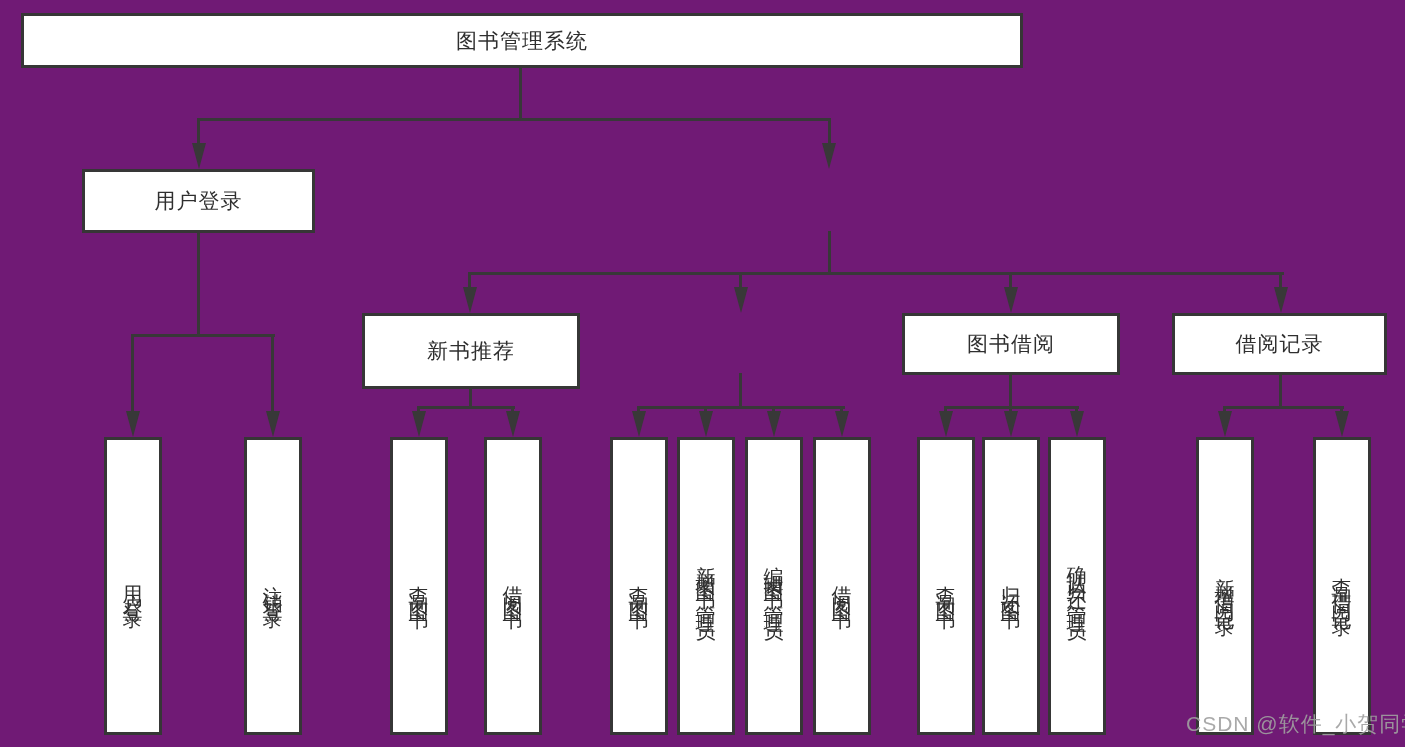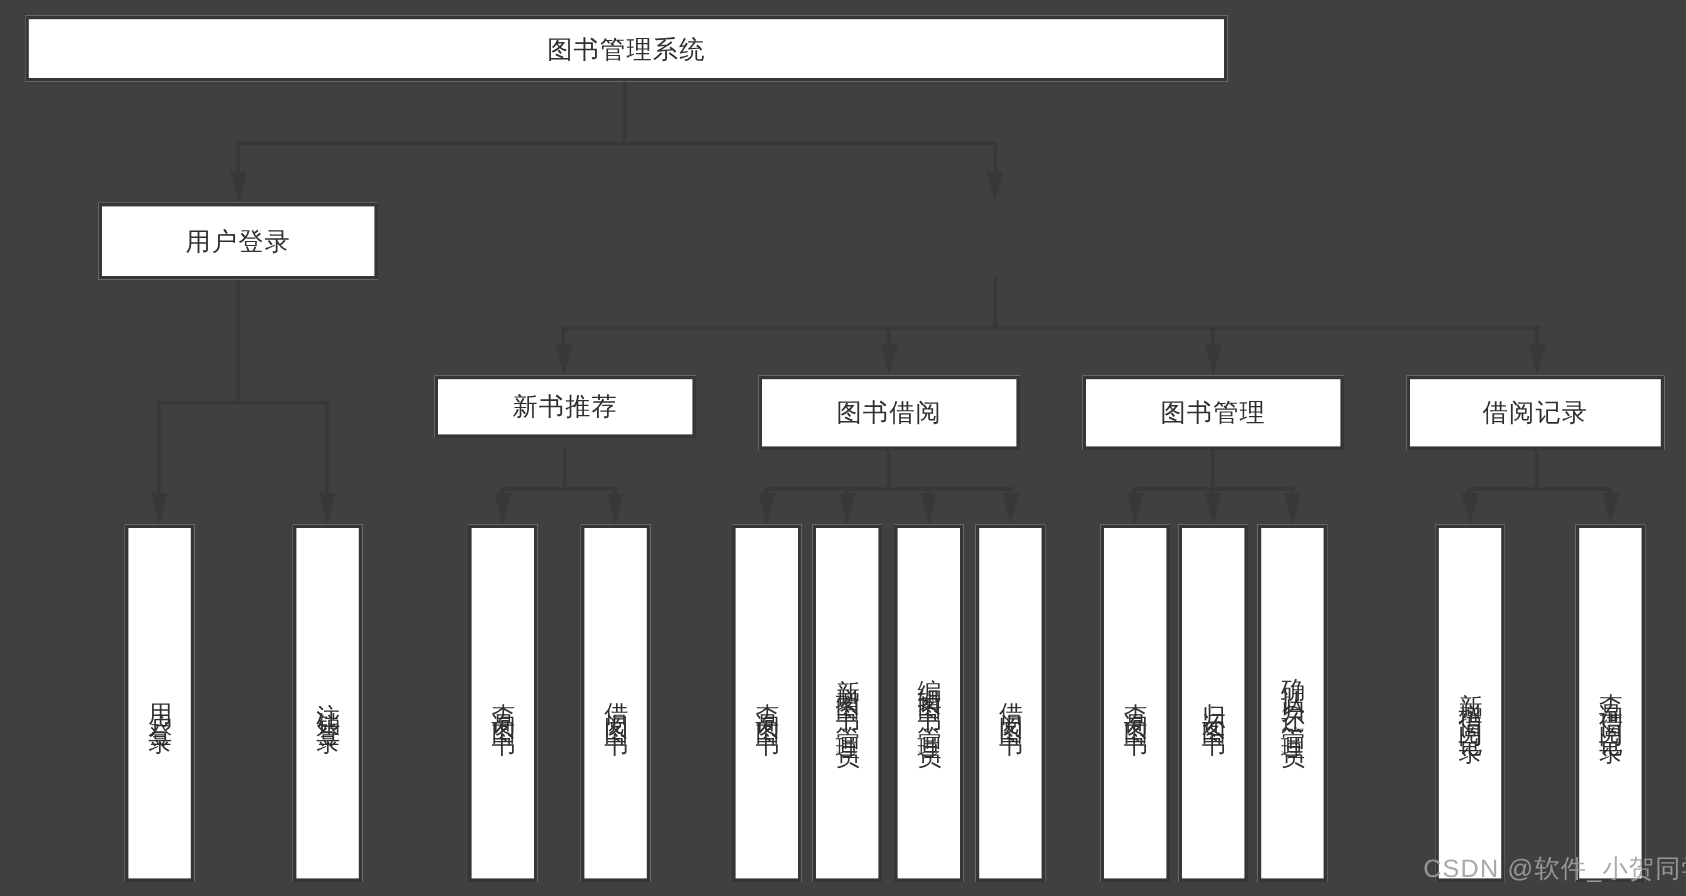--- a/index.html
+++ b/index.html
@@ -5,21 +5,21 @@
   html, body {
     margin: 0;
     padding: 0;
     background: #ffffff;
     font-family: "Liberation Sans", "DejaVu Sans", sans-serif;
   }
   #stage {
     position: relative;
     width: 1405px;
     height: 747px;
-    background: #404040;
+    background: #701a75;
     overflow: hidden;
   }
   .box {
     position: absolute;
     box-sizing: border-box;
     background: #ffffff;
     border: 3px solid #363636;
     color: #2f2f2f;
     display: flex;
     align-items: center;
@@ -91,23 +91,22 @@
   <div class="line" style="left:468px; top:272px; width:816px; height:3px"></div>
   <div class="line" style="left:468px; top:272px; width:3px; height:22px"></div>
   <div class="arrow" style="left:463px; top:287px"></div>
   <div class="line" style="left:739px; top:272px; width:3px; height:22px"></div>
   <div class="arrow" style="left:734px; top:287px"></div>
   <div class="line" style="left:1009px; top:272px; width:3px; height:22px"></div>
   <div class="arrow" style="left:1004px; top:287px"></div>
   <div class="line" style="left:1279px; top:272px; width:3px; height:22px"></div>
   <div class="arrow" style="left:1274px; top:287px"></div>
 
-  <div class="box" style="left:362px; top:313px; width:218px; height:52px">新书推荐</div>
-  <div class="box" style="left:632px; top:313px; width:218px; height:62px">图书借阅</div>
-  <div class="box" style="left:902px; top:313px; width:218px; height:62px">图书管理</div>
+  <div class="box" style="left:362px; top:313px; width:218px; height:76px">新书推荐</div>
+  <div class="box" style="left:902px; top:313px; width:218px; height:62px">图书借阅</div>
   <div class="box" style="left:1172px; top:313px; width:215px; height:62px">借阅记录</div>
 
   <div class="line" style="left:469px; top:373px; width:3px; height:35px"></div>
   <div class="line" style="left:417px; top:406px; width:98px; height:3px"></div>
   <div class="line" style="left:417px; top:406px; width:3px; height:8px"></div>
   <div class="arrow" style="left:412px; top:411px"></div>
   <div class="line" style="left:511px; top:406px; width:3px; height:8px"></div>
   <div class="arrow" style="left:506px; top:411px"></div>
 
   <div class="line" style="left:739px; top:373px; width:3px; height:35px"></div>

